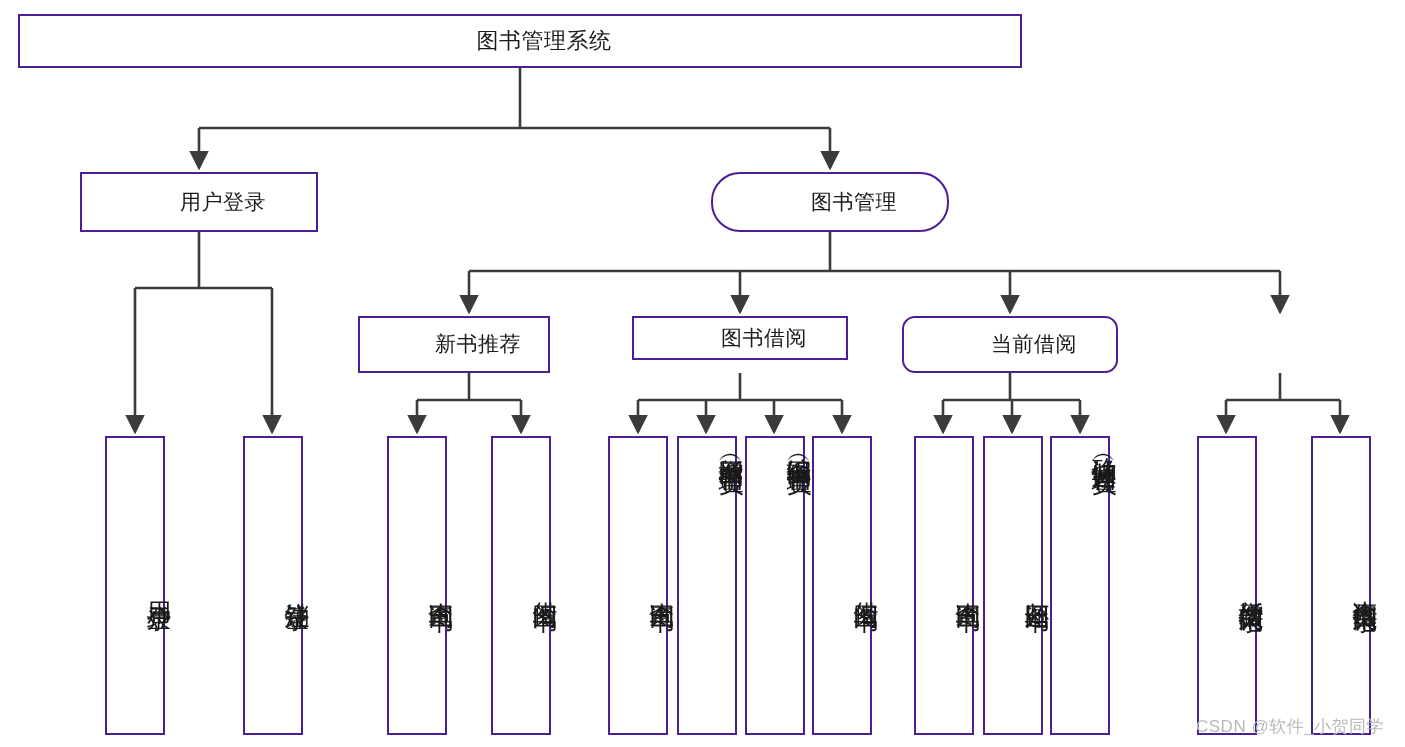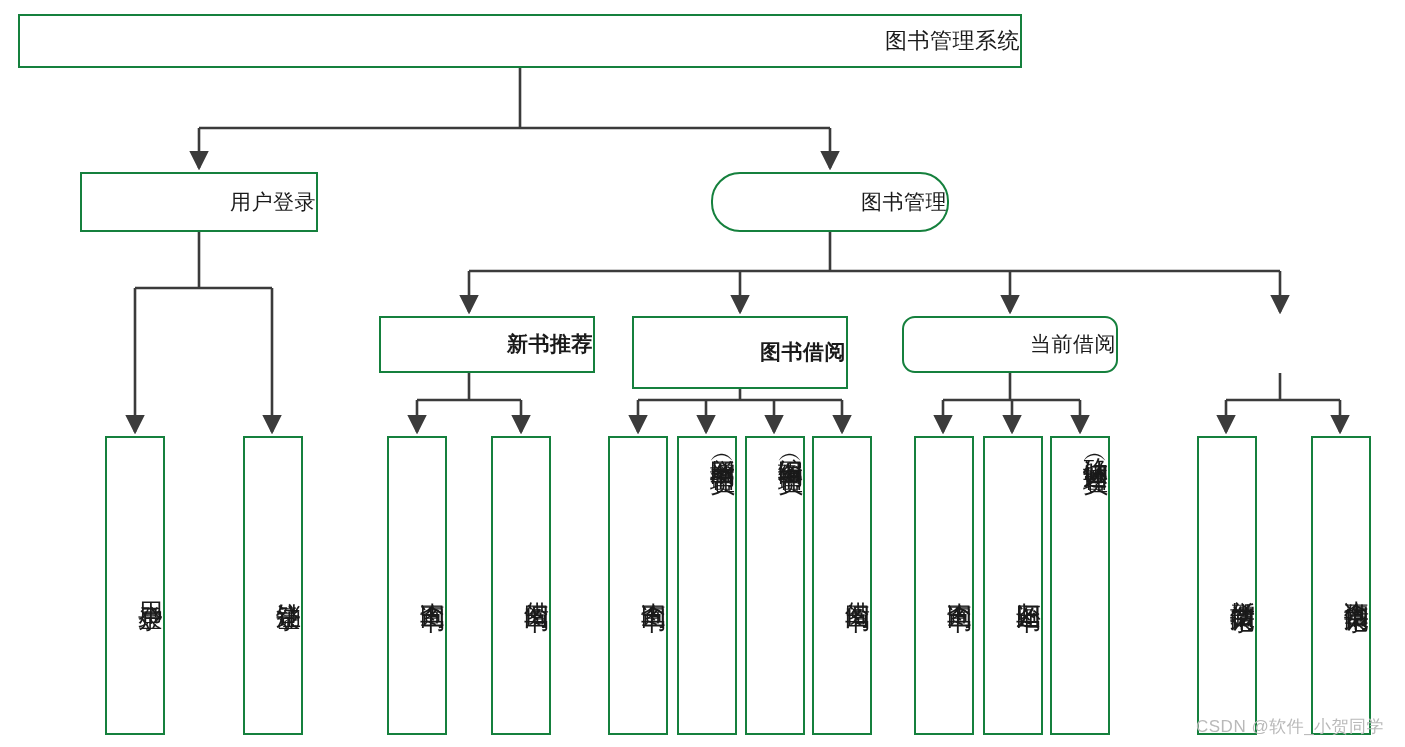--- a/index.html
+++ b/index.html
@@ -23,24 +23,24 @@
     left: 0;
     top: 0;
     width: 1405px;
     height: 747px;
     pointer-events: none;
   }
   .node {
     position: absolute;
     box-sizing: border-box;
     background: #ffffff;
-    border: 2px solid #15803d;
+    border: 2px solid #4c1d95;
     display: flex;
     align-items: center;
-    justify-content: flex-end;
+    justify-content: center;
     color: #1a1a1a;
     z-index: 2;
     padding-left: 48px;
   }
   .node-label {
     display: block;
     text-align: center;
     letter-spacing: 0.5px;
     line-height: 1.15;
     white-space: nowrap;
@@ -145,25 +145,25 @@
   </div>
 
   <div class="node horiz" style="left:80px; top:172px; width:238px; height:60px;">
     <span class="node-label">用户登录</span>
   </div>
 
   <div class="node horiz" style="left:711px; top:172px; width:238px; height:60px;border-radius:29px;">
     <span class="node-label">图书管理</span>
   </div>
 
-  <div class="node horiz" style="left:379px; top:316px; width:216px; height:57px;font-weight:bold;">
+  <div class="node horiz" style="left:358px; top:316px; width:192px; height:57px;">
     <span class="node-label">新书推荐</span>
   </div>
 
-  <div class="node horiz" style="left:632px; top:316px; width:216px; height:73px;font-weight:bold;">
+  <div class="node horiz" style="left:632px; top:316px; width:216px; height:44px;">
     <span class="node-label">图书借阅</span>
   </div>
 
   <div class="node horiz" style="left:902px; top:316px; width:216px; height:57px;border-radius:13px;">
     <span class="node-label">当前借阅</span>
   </div>
 
 
   <div class="node vert align-mid" style="left:105px; top:436px; width:60px; height:299px;">
     <span class="node-label">用户登录</span>

